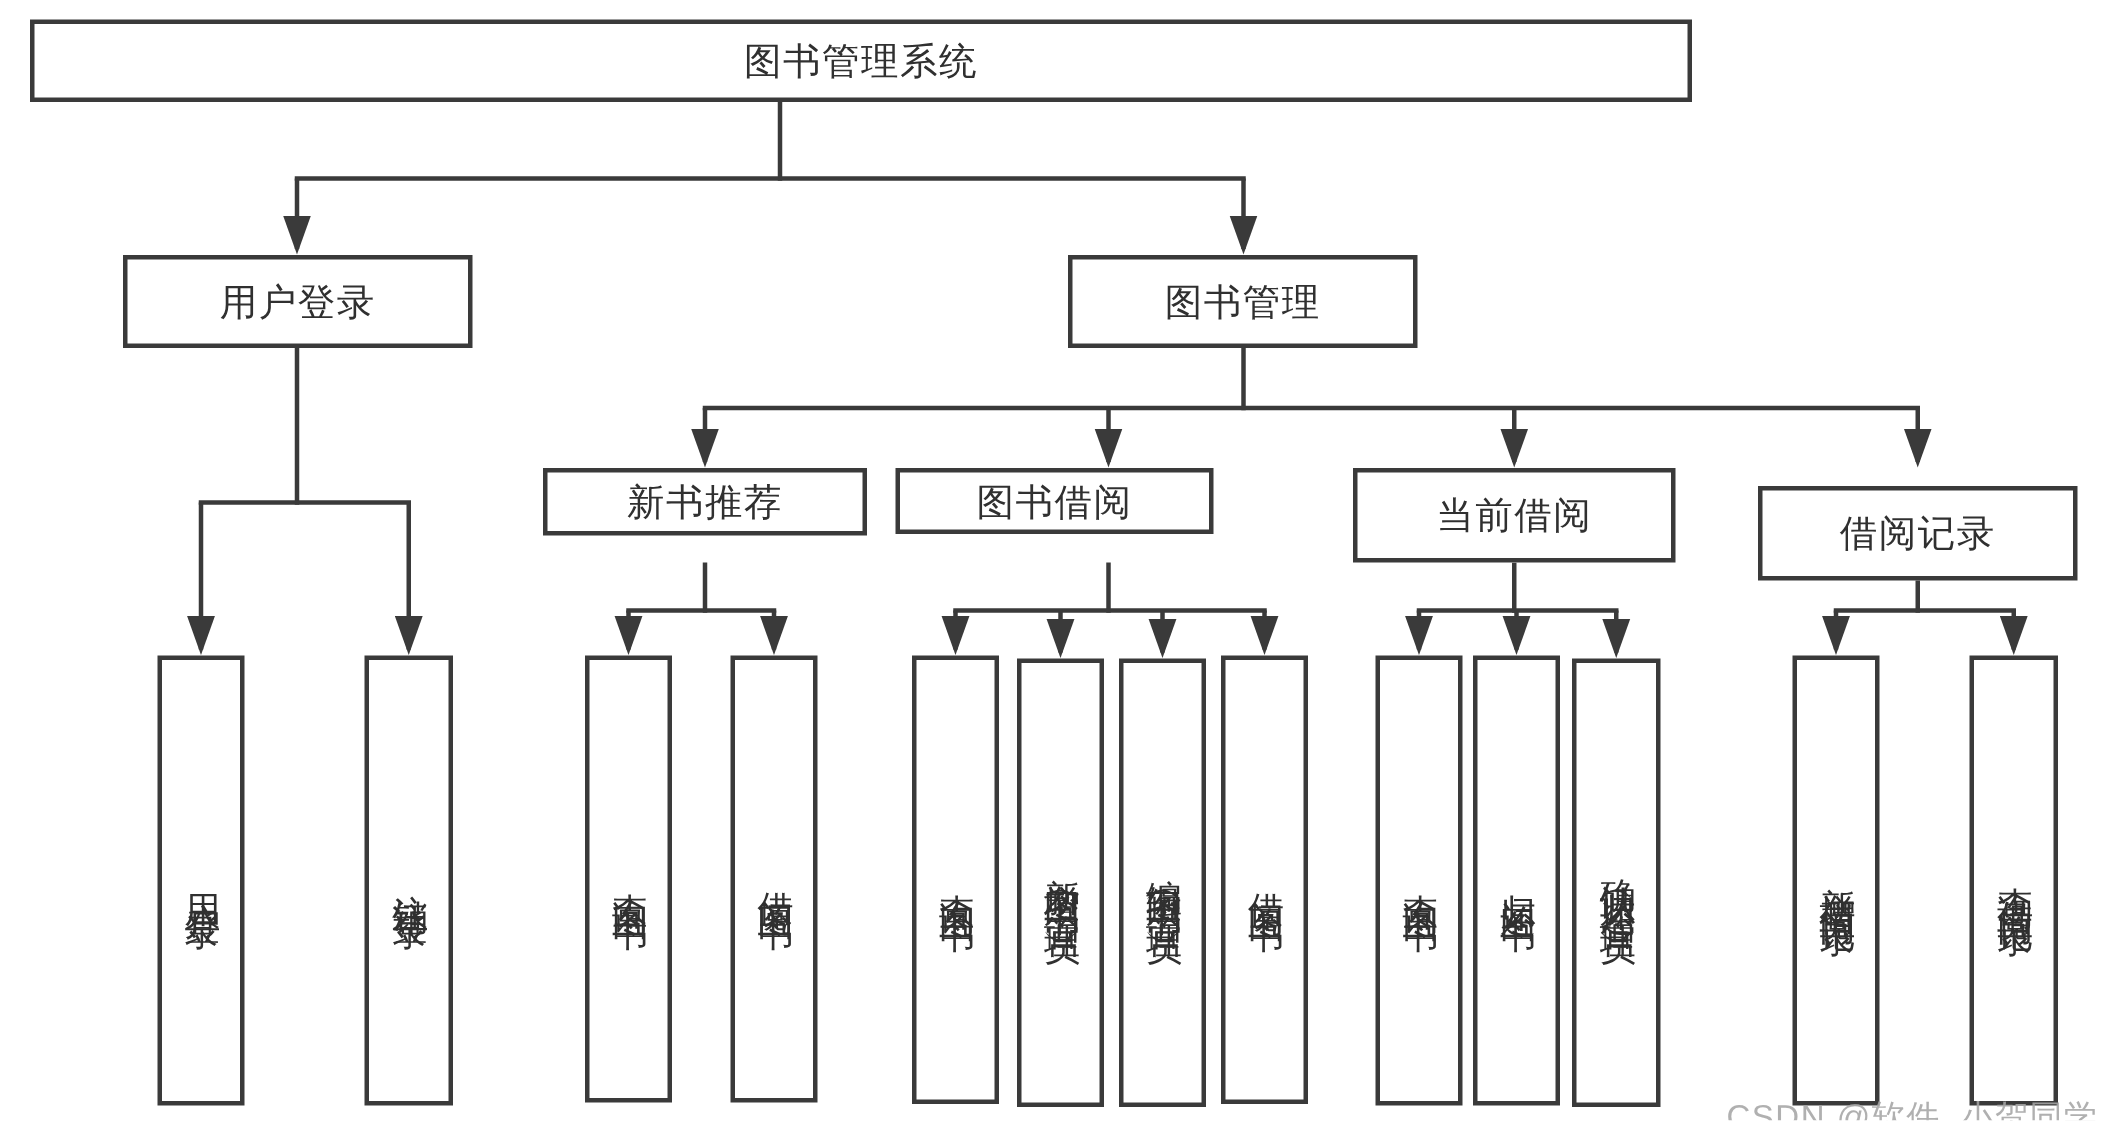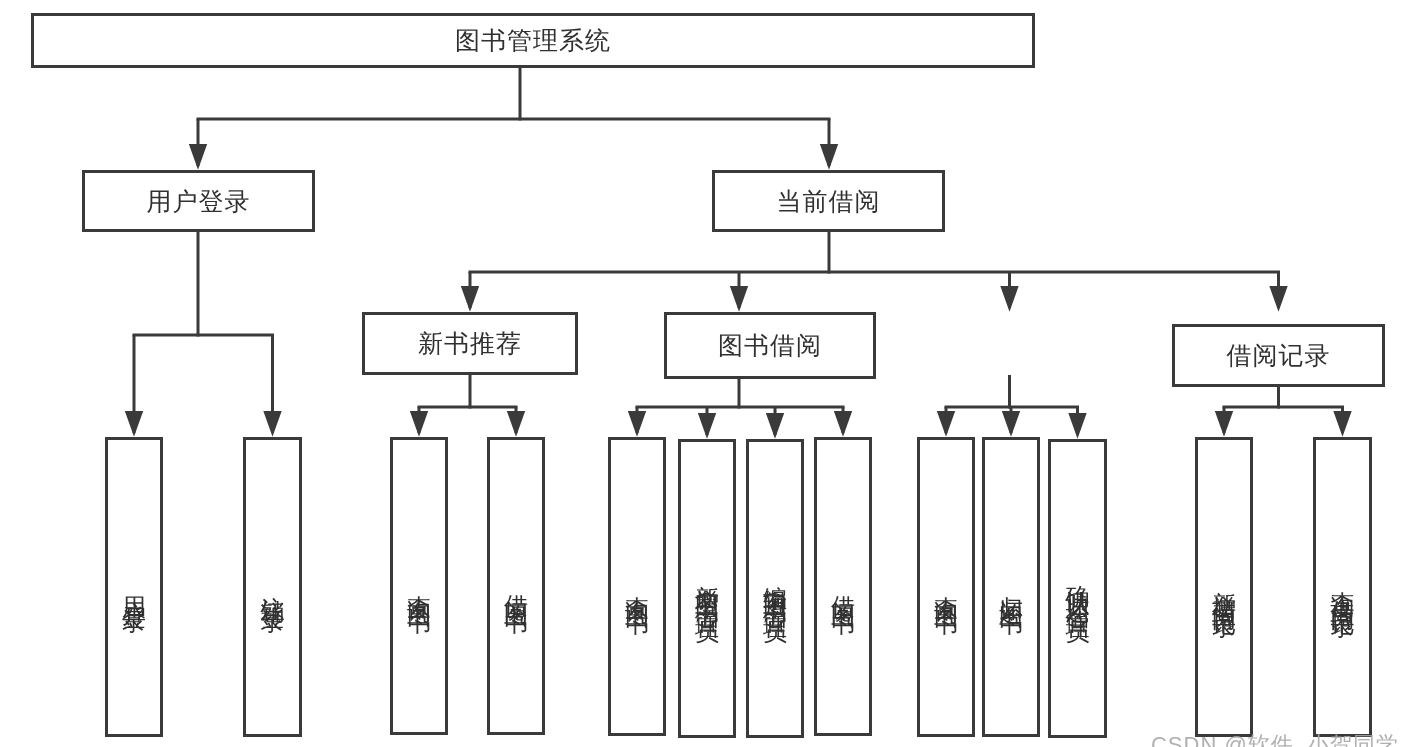--- a/index.html
+++ b/index.html
@@ -17,25 +17,25 @@
   .hbox{font-size:25px;letter-spacing:1px;}
   .vbox span{
     writing-mode:vertical-rl;text-orientation:mixed;
     font-size:24px;letter-spacing:5px;line-height:1;
   }
   .watermark{
     position:absolute;top:714px;right:6px;z-index:3;white-space:nowrap;
     font-size:22px;color:rgba(165,165,165,0.88);letter-spacing:1px;margin-top:16px;
   }
   
-  #b-root{left:31px;top:13px;width:1004px;height:55px;align-items:center;}
+  #b-root{left:20px;top:13px;width:1108px;height:55px;align-items:center;}
   #b-user-login{left:82px;top:170px;width:233px;height:62px;}
   #b-book-mgmt{left:712px;top:170px;width:233px;height:62px;}
-  #b-new-rec{left:362px;top:312px;width:216px;height:63px;}
-  #b-book-borrow{left:664px;top:312px;width:212px;height:67px;}
+  #b-new-rec{left:362px;top:312px;width:216px;height:45px;}
+  #b-book-borrow{left:597px;top:312px;width:212px;height:44px;}
   #b-current{left:902px;top:312px;width:215px;height:63px;}
   #b-records{left:1172px;top:312px;width:213px;height:63px;margin-top:12px;}
   #b-login{left:105px;top:437px;width:58px;height:300px;}
   #b-logout{left:243px;top:437px;width:59px;height:300px;}
   #b-newrec-query{left:390px;top:437px;width:58px;height:298px;}
   #b-newrec-borrow{left:487px;top:437px;width:58px;height:298px;}
   #b-borrow-query{left:608px;top:437px;width:58px;height:299px;}
   #b-borrow-add{left:678px;top:439px;width:58px;height:299px;}
   #b-borrow-edit{left:746px;top:439px;width:58px;height:299px;}
   #b-borrow-lend{left:814px;top:437px;width:58px;height:299px;}
@@ -99,28 +99,31 @@
   </svg>
 
   <div id="b-root" class="box hbox">
     <span>图书管理系统</span>
   </div>
 
   <div id="b-user-login" class="box hbox">
     <span>用户登录</span>
   </div>
   <div id="b-book-mgmt" class="box hbox">
-    <span>当前借阅</span>
+    <span>图书管理</span>
   </div>
 
   <div id="b-new-rec" class="box hbox">
     <span>新书推荐</span>
   </div>
   <div id="b-book-borrow" class="box hbox">
     <span>图书借阅</span>
+  </div>
+  <div id="b-current" class="box hbox">
+    <span>当前借阅</span>
   </div>
   <div id="b-records" class="box hbox">
     <span>借阅记录</span>
   </div>
 
   <div id="b-login" class="box vbox">
     <span>用户登录</span>
   </div>
   <div id="b-logout" class="box vbox">
     <span>注销登录</span>

